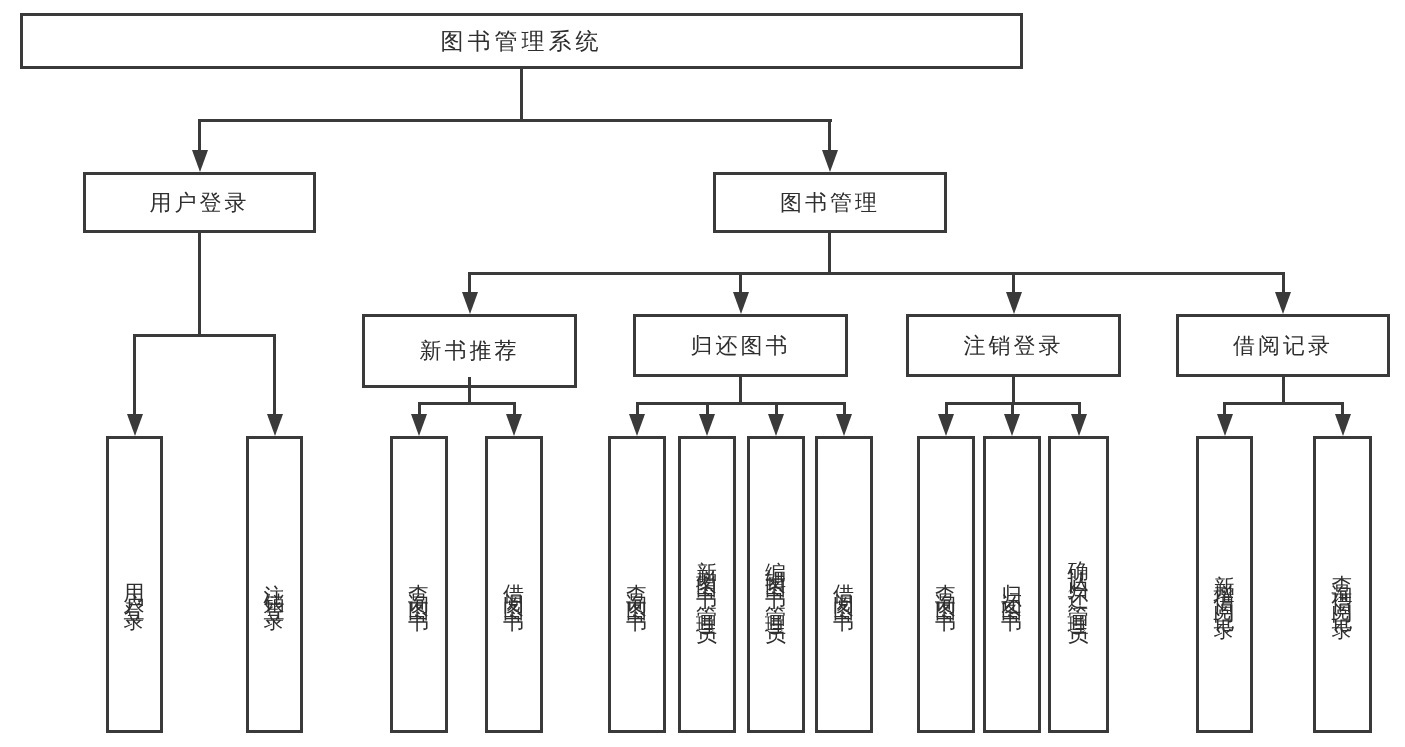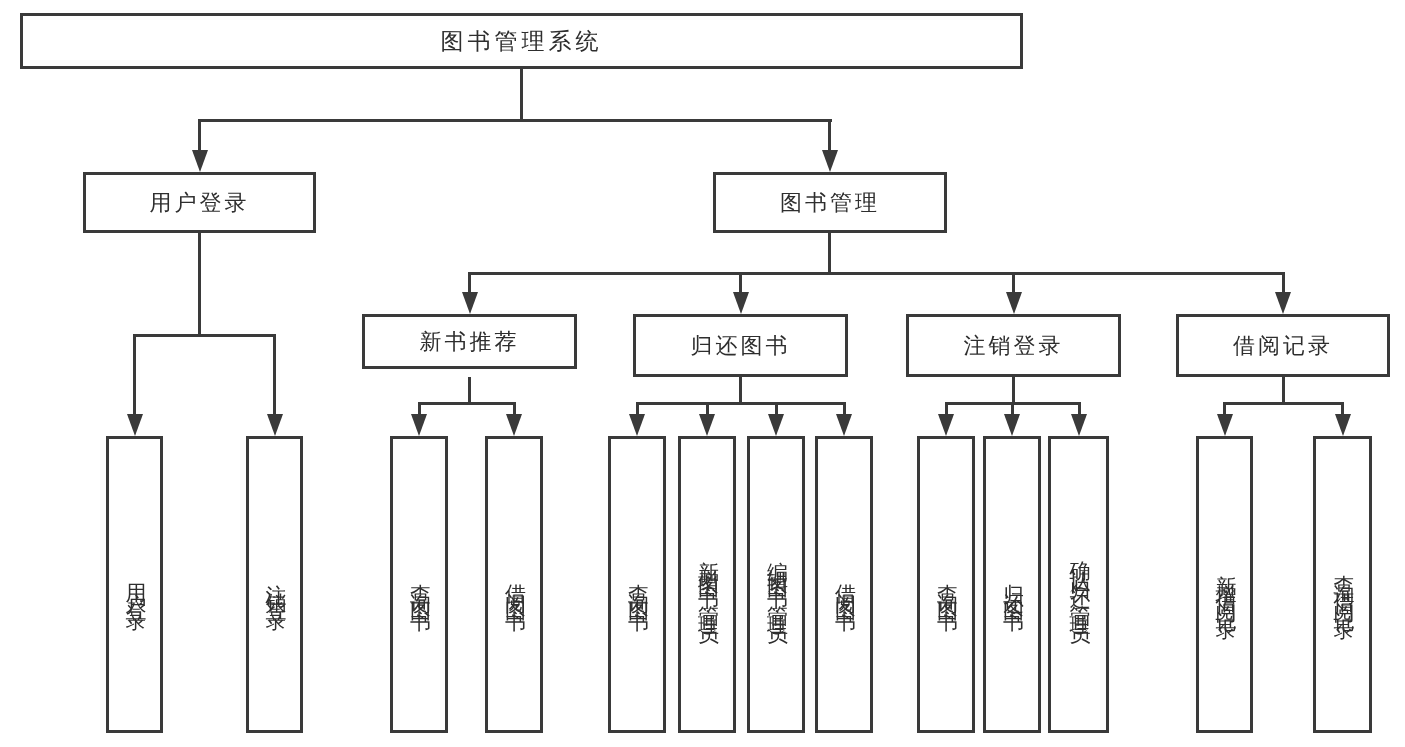--- a/index.html
+++ b/index.html
@@ -1,18 +1,18 @@
 <!DOCTYPE html>
 <html><head>
 <meta charset="utf-8">
 <style>
   html,body { margin:0; padding:0; background:#ffffff; }
   .canvas {
     position:relative; width:1405px; height:747px; background:#ffffff;
-    font-family:Liberation Mono, monospace; color:#2e2e2e; overflow:hidden;
+    font-family:Liberation Sans, sans-serif; color:#2e2e2e; overflow:hidden;
   }
   .hnode {
     position:absolute; box-sizing:border-box; border:3px solid #3a3a3a; background:#fff;
     display:flex; align-items:center; justify-content:center;
     font-size:22px; letter-spacing:3px; white-space:nowrap;
   }
   .hnode.title { font-size:23px; letter-spacing:4px; }
   .vnode {
     position:absolute; box-sizing:border-box; border:3px solid #3a3a3a; background:#fff;
     display:flex; align-items:center; justify-content:center;
@@ -67,21 +67,21 @@
   <div class="hline" style="left:468px; top:272px; width:817px;"></div>
   <div class="vline" style="left:468px; top:272px; height:24px;"></div>
   <div class="arrow" style="left:462px; top:292px;"></div>
   <div class="vline" style="left:739px; top:272px; height:24px;"></div>
   <div class="arrow" style="left:733px; top:292px;"></div>
   <div class="vline" style="left:1012px; top:272px; height:24px;"></div>
   <div class="arrow" style="left:1006px; top:292px;"></div>
   <div class="vline" style="left:1282px; top:272px; height:24px;"></div>
   <div class="arrow" style="left:1275px; top:292px;"></div>
 
-  <div class="hnode" style="left:362px; top:314px; width:215px; height:55px;">
+  <div class="hnode" style="left:362px; top:314px; width:215px; height:74px;">
     <span>新书推荐</span>
   </div>
   <div class="hnode" style="left:633px; top:314px; width:215px; height:63px;">
     <span>归还图书</span>
   </div>
   <div class="hnode" style="left:906px; top:314px; width:215px; height:63px;">
     <span>注销登录</span>
   </div>
   <div class="hnode" style="left:1176px; top:314px; width:214px; height:63px;">
     <span>借阅记录</span>

